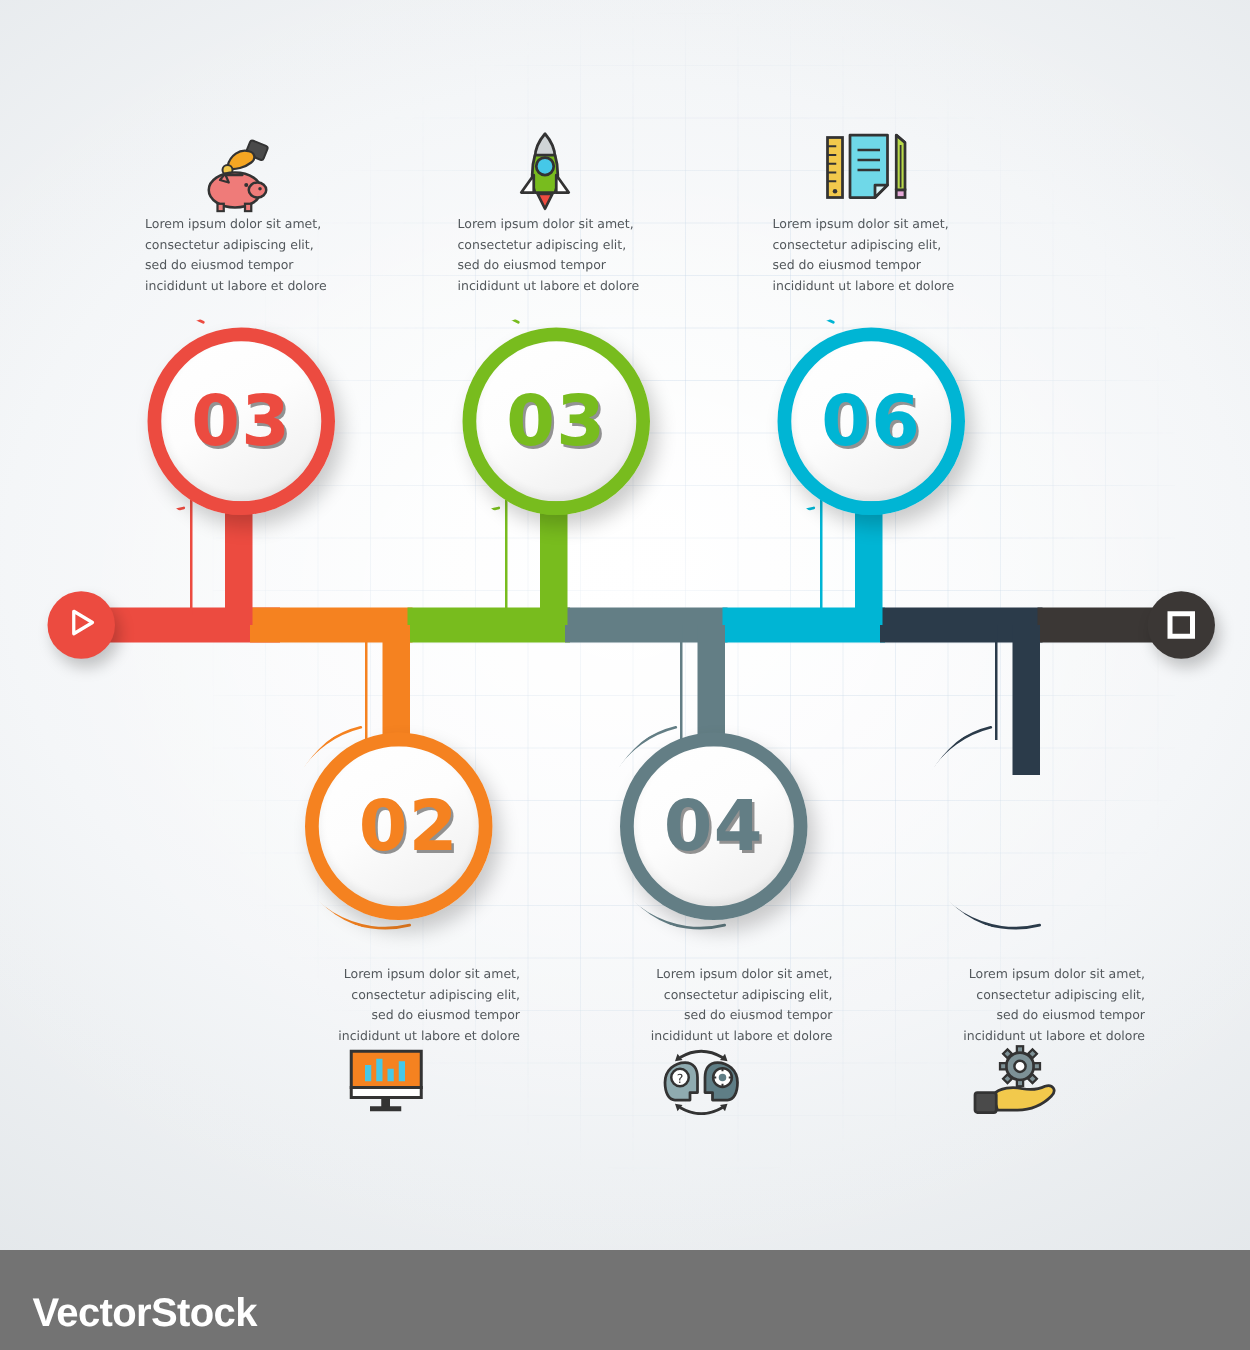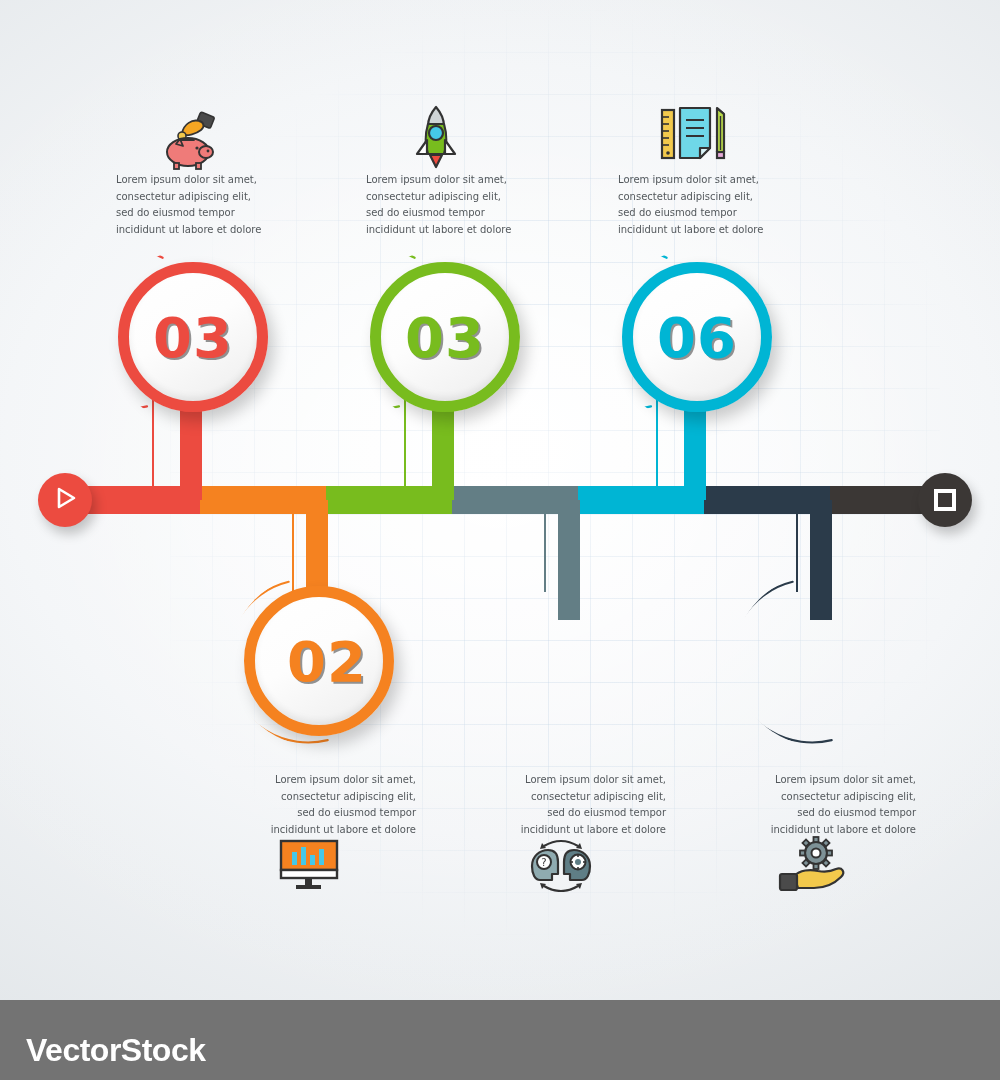--- a/index.html
+++ b/index.html
@@ -220,20 +220,28 @@
       <path d="M19 36 L9 50 L19 50 Z" fill="#ffffff" stroke="#333" stroke-width="2.2" stroke-linejoin="round"></path>
       <path d="M37 36 L47 50 L37 50 Z" fill="#ffffff" stroke="#333" stroke-width="2.2" stroke-linejoin="round"></path>
       <path d="M22 51 L34 51 L28 63 Z" fill="#ee4b3f" stroke="#333" stroke-width="2.2" stroke-linejoin="round"></path>
     </svg>
   </div>
   <div class="txt txt-top" style="left:366px; top:172px;">Lorem ipsum dolor sit amet,
 consectetur adipiscing elit,
 sed do eiusmod tempor
 incididunt ut labore et dolore</div>
 
+  <div class="node" style="left:478px; top:572px;">
+    <svg class="arc" viewBox="0 0 176 176">
+      <path d="M 60 8 A 82 82 0 1 0 100 170" fill="none" stroke="#637e85" stroke-width="2.2" stroke-linecap="round"></path>
+    </svg>
+    <div class="ring" style="border-color:#637e85;">
+      <span class="num" style="color:#637e85;">04</span>
+    </div>
+  </div>
   <div class="txt txt-bot" style="left:466px; top:772px;">Lorem ipsum dolor sit amet,
 consectetur adipiscing elit,
 sed do eiusmod tempor
 incididunt ut labore et dolore</div>
   <div class="icon-wrap" style="left:524px; top:836px;">
     <svg width="74" height="56" viewBox="0 0 74 56" aria-hidden="true">
       <path d="M20 10 Q37 0 54 10" fill="none" stroke="#333" stroke-width="2.2"></path>
       <path d="M18 7 l4 5 l-6 1 Z" fill="#333"></path>
       <path d="M56 7 l-4 5 l6 1 Z" fill="#333"></path>
       <path d="M20 50 Q37 60 54 50" fill="none" stroke="#333" stroke-width="2.2"></path>

